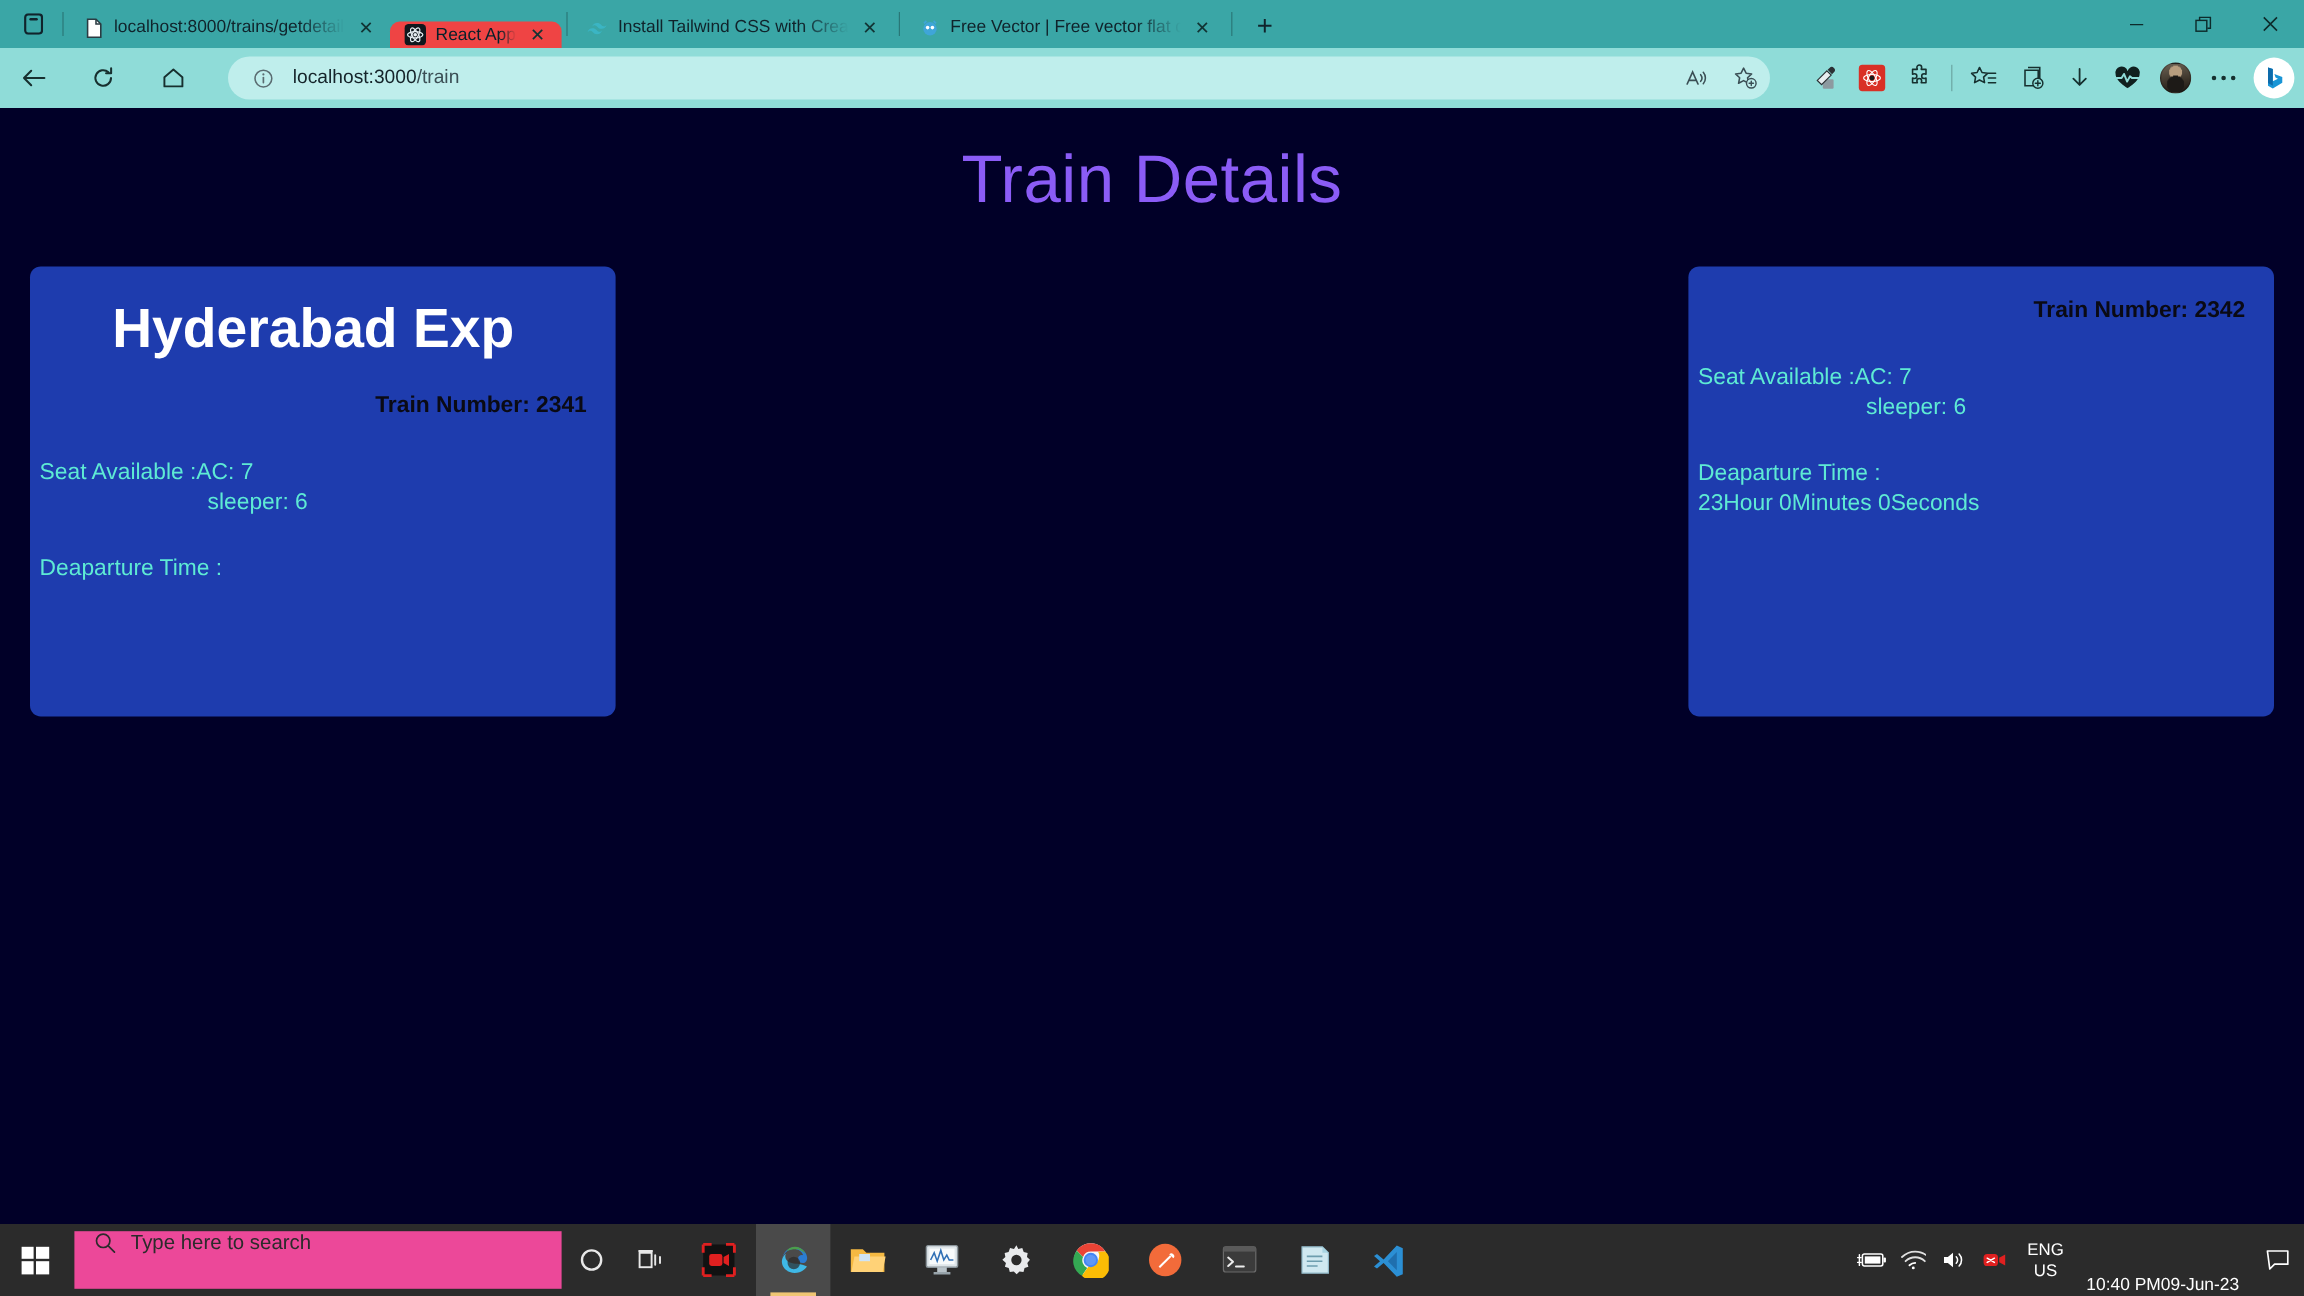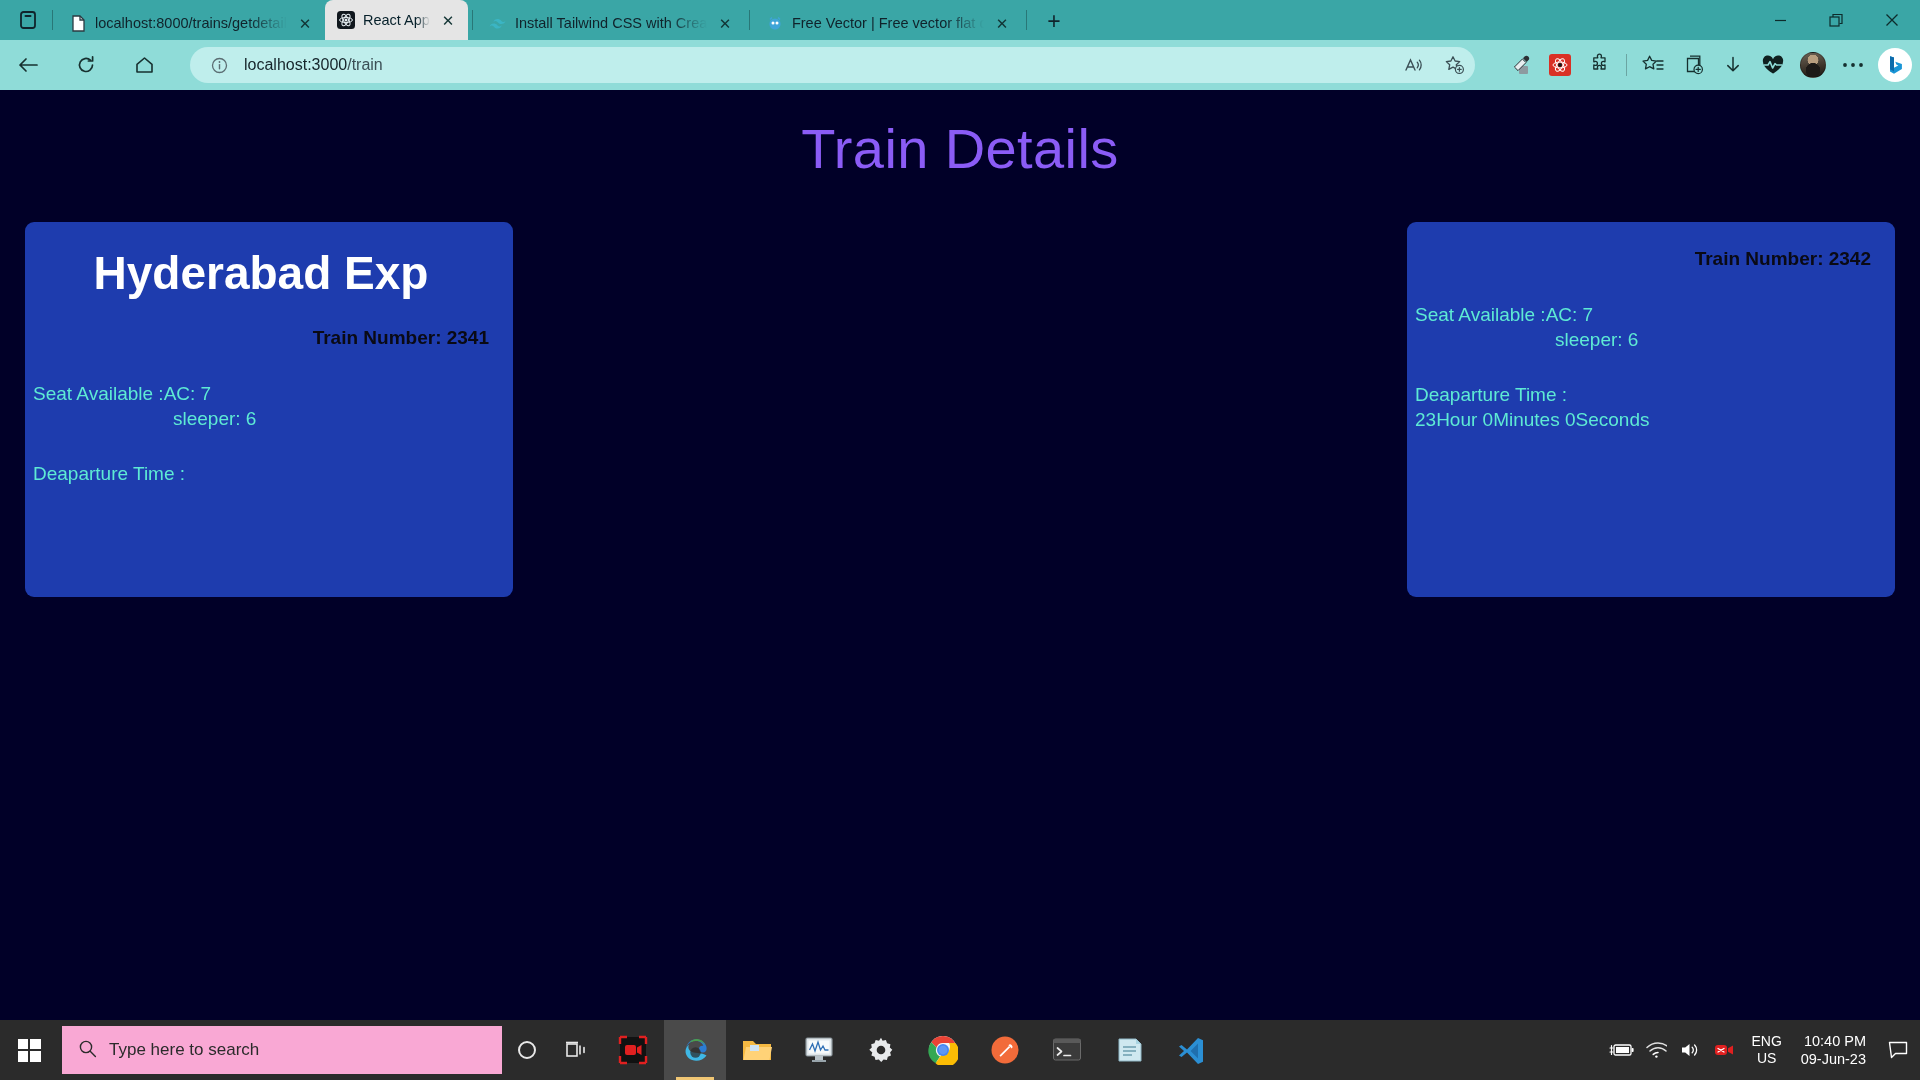--- a/index.html
+++ b/index.html
@@ -22,21 +22,21 @@
     flex: 0 0 auto;
   }
   .tab-sidebar-btn svg { display:block; }
   .tabsep { width: 1px; height: 20px; background: rgba(0,0,0,.28); margin: 0 4px 10px 4px; flex:0 0 auto;}
   .tab {
     height: 34px; display: flex; align-items: center; gap: 8px;
     padding: 0 10px 0 12px; border-radius: 8px 8px 0 0;
     font-size: 14.5px; color: #10232b; min-width: 120px; max-width: 268px;
     position: relative; flex: 0 0 auto; background: transparent;
   }
-  .tab.active { background: #e5e5e5; height: 40px; color: #06202a; }
+  .tab.active { background: #ef4444; height: 22px; color: #06202a; }
   .tab .favicon { width: 18px; height: 18px; flex: 0 0 auto; display:flex; align-items:center; justify-content:center;}
   .tab .tab-title {
     flex: 1 1 auto; white-space: nowrap; overflow: hidden;
     -webkit-mask-image: linear-gradient(90deg,#000 80%,transparent);
             mask-image: linear-gradient(90deg,#000 80%,transparent);
     font-size: 14.5px;
   }
   .tab .tab-close {
     width: 20px; height: 20px; flex: 0 0 auto; display: flex; align-items: center; justify-content: center;
     font-size: 15px; line-height: 1; color: #133; font-family: "Liberation Sans", sans-serif;
@@ -129,21 +129,21 @@
   .start {
     width: 58px; height: 60px; display: flex; align-items: center; justify-content: center;
     background: #2b2b2b;
   }
   .winlogo {
     width: 23px; height: 23px;
     display: grid; grid-template-columns: 1fr 1fr; grid-template-rows: 1fr 1fr; gap: 2.5px;
   }
   .winlogo i { background: #ffffff; display: block; }
   .searchbox {
-    width: 440px; height: 48px; background: #f9a8d4; display: flex; align-items: center;
+    width: 406px; height: 48px; background: #ec4899; display: flex; align-items: flex-start;
     gap: 12px; padding-left: 16px; margin-left: 4px;
   }
   .searchbox .sph { color: #2b2b2b; font-size: 17px; }
   .tb-btn {
     width: 50px; height: 60px; display: flex; align-items: center; justify-content: center;
     position: relative;
   }
   .tb-app {
     width: 62px; height: 60px; display: flex; align-items: center; justify-content: center;
     position: relative;
@@ -154,21 +154,21 @@
   }
   .tray {
     margin-left: auto; display: flex; align-items: center; gap: 0; height: 60px; padding-right: 4px;
   }
   .tray-ico { width: 34px; height: 60px; display: flex; align-items: center; justify-content: center; color: #fff; }
   .tray-lang {
     width: 52px; height: 60px; color: #fff; font-size: 14px; display: flex; flex-direction: column;
     align-items: center; justify-content: center; line-height: 1.25;
   }
   .tray-clock {
-    height: 60px; color: #fff; font-size: 14.5px; display: flex; flex-direction: column;
+    height: 60px; color: #fff; font-size: 14.5px; display: flex; flex-direction: row;
     align-items: flex-end; justify-content: center; line-height: 1.25; padding: 0 14px 0 8px;
   }
   .tray-notify { width: 36px; height: 60px; display: flex; align-items: center; justify-content: center; }
 </style>
 </head>
 <body>
 
 <div class="browser">
 
   <div class="tabstrip">

